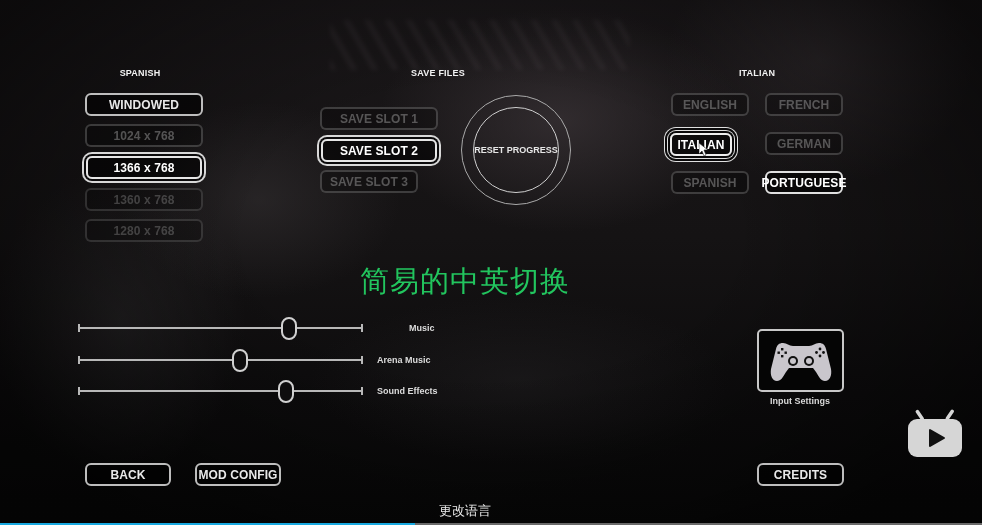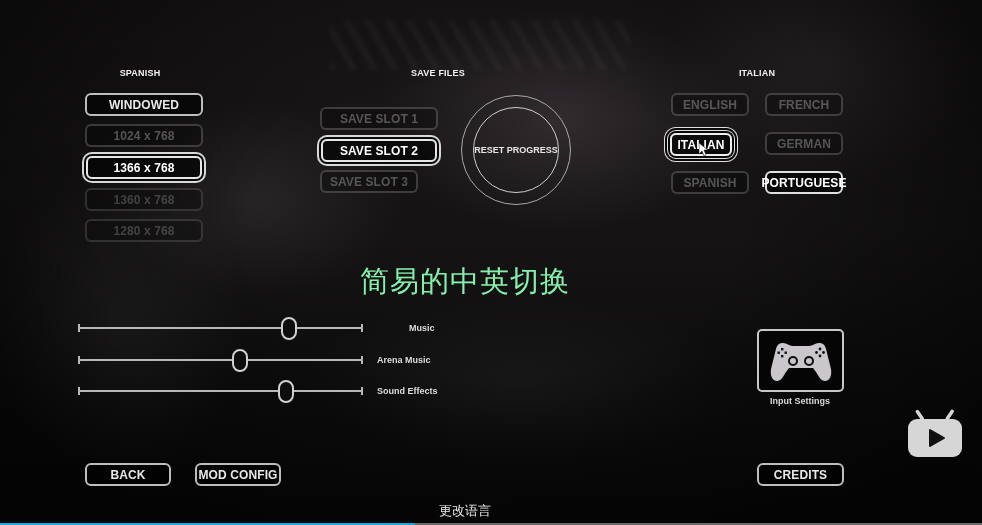--- a/index.html
+++ b/index.html
@@ -31,21 +31,21 @@
   .btn.selected3 { box-shadow: 0 0 0 2px #0b0a0b, 0 0 0 3px #e0e0e0, 0 0 0 5px #0b0a0b, 0 0 0 6px #e0e0e0; border-color: #eee; color: #fff; }
   .btn.bright { border-color: #e0e0e0; color: #fff; }
 
   .reset-outer { position: absolute; left: 461px; top: 95px; width: 110px; height: 110px; border-radius: 50%;
          border: 1.5px solid #a9a9a9; display: flex; align-items: center; justify-content: center; cursor: pointer; }
   .reset-inner { width: 86px; height: 86px; border-radius: 50%; border: 1.5px solid #cfcfcf;
          display: flex; align-items: center; justify-content: center; }
   .reset-label { font-size: 9px; font-weight: bold; color: #e6e6e6; white-space: nowrap; }
 
   .big-title { position: absolute; left: 0; width: 930px; top: 262px; text-align: center;
-         font-size: 29px; color: #86efac; font-family: "DejaVu Sans", sans-serif; letter-spacing: 1px; }
+         font-size: 29px; color: #22c55e; font-family: "DejaVu Sans", sans-serif; letter-spacing: 1px; }
 
   .slider { position: absolute; left: 78px; width: 285px; height: 20px; cursor: pointer; }
   .slider .track { position: absolute; left: 0; right: 0; top: 9px; height: 2px; background: #b8b8b8; }
   .slider .cap { position: absolute; top: 6px; width: 2px; height: 8px; background: #b8b8b8; }
   .slider .cap.l { left: 0; } .slider .cap.r { right: 0; }
   .slider .thumb { position: absolute; top: -1px; width: 16px; height: 23px; margin-left: -8px;
          border: 2px solid #d0d0d0; border-radius: 8px; background: #0e0d0e; }
   .slider-label { position: absolute; left: 377px; font-size: 9px; font-weight: bold; color: #dcdcdc; }
 
   .input-box { position: absolute; left: 757px; top: 329px; width: 87px; height: 63px; border: 2px solid #c8c8c8;

